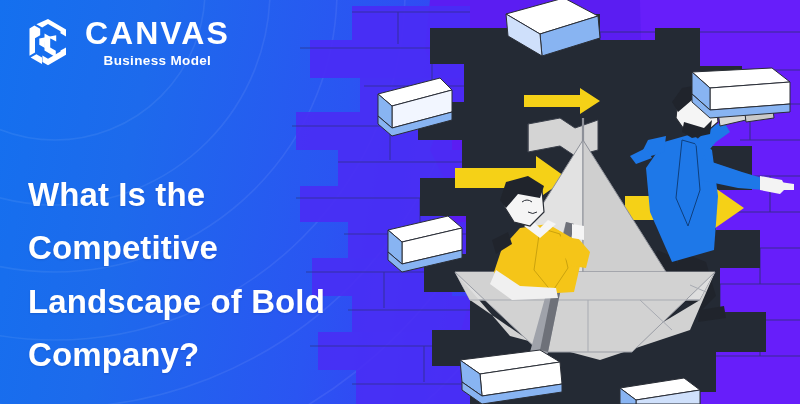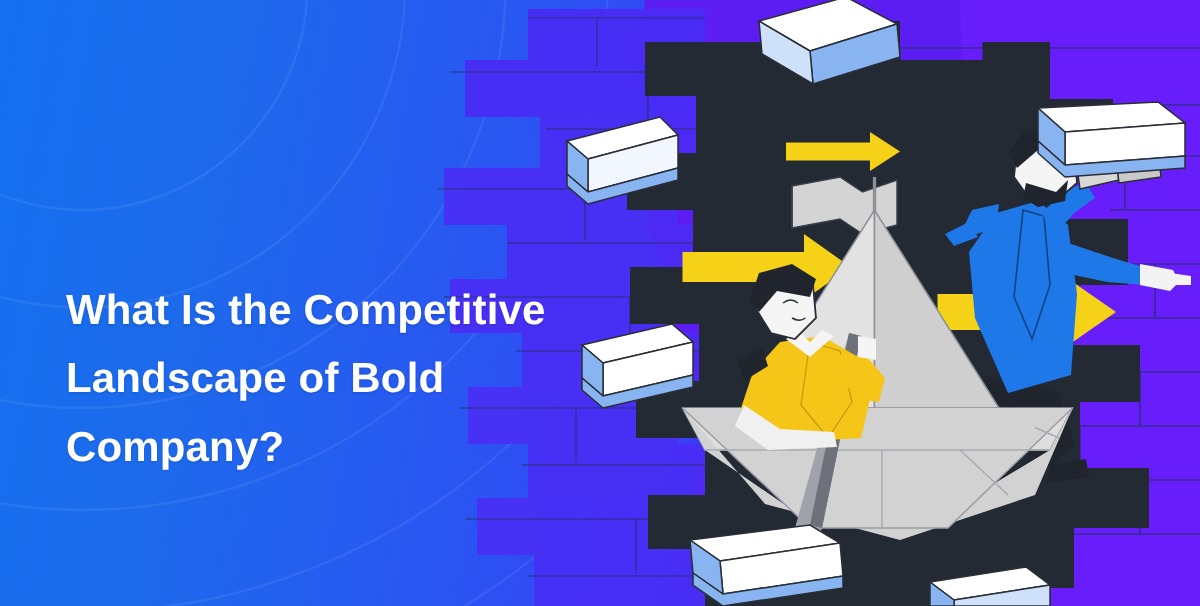--- a/index.html
+++ b/index.html
@@ -44,23 +44,23 @@
   }
   .logo-sub{
     color:#fff;font-size:13.5px;font-weight:600;
     letter-spacing:.35px;margin-top:5px;text-align:center;
   }
 
   
   .headline{
     position:absolute;left:28px;top:168px;
     width:330px;
-    margin:16px;
+    margin:0;
     color:#ffffff;
-    font-size:28px;
+    font-size:33px;
     font-weight:700;
     line-height:1.62;
     letter-spacing:.1px;
     z-index:40;
     text-shadow:0 1px 2px rgba(10,30,90,.18);
   }
 
   
   .illustration{
     position:absolute;left:0;top:0;
@@ -322,16 +322,34 @@
         <g>
           <path d="M620 388 L684 378 L700 390 L636 400 Z" fill="#ffffff" stroke="#2a2e36" stroke-width="1"></path>
           <path d="M636 400 L700 390 L700 404 L636 404 Z" fill="#cfe0fb" stroke="#2a2e36" stroke-width="1"></path>
           <path d="M620 388 L636 400 L636 404 L620 404 Z" fill="#88B4F2" stroke="#2a2e36" stroke-width="1"></path>
         </g>
 
       </g>
     </svg>
   </div>
 
+  <div class="logo">
+    <span class="logo-mark">
+      <svg viewBox="0 0 52 52" aria-hidden="true">
+        <g fill="#ffffff">
+          <path d="M26 3 L44 13.5 L44 20.5 L38.5 17.3 L38.5 15.2 L26 8 L20.2 11.4 L14.4 8.2 Z"></path>
+          <path d="M12.4 9.4 L18.2 12.7 L18.2 19.2 L13 22.2 L13 36.6 L7.5 39.8 L7.5 12.6 Z"></path>
+          <path d="M8.6 41.5 L14.4 38.2 L20 41.5 L20 48 L26 51.5 L8.6 41.5 Z"></path>
+          <path d="M44 31.5 L44 38.8 L26 49.2 L20.4 46 L20.4 39.6 L26 42.8 L38.5 35.6 L38.5 34.6 Z"></path>
+          <path d="M22.5 17.5 L28.2 20.8 L28.2 31.5 L33.8 34.8 L33.8 41.2 L22.5 34.6 Z"></path>
+          <path d="M34.2 19.2 L34.2 25.6 L28.6 22.4 L22.9 25.6 L22.9 32 L17.3 28.8 L17.3 22.4 Z"></path>
+        </g>
+      </svg>
+    </span>
+    <span class="logo-text">
+      <span class="logo-title">CANVAS</span>
+      <span class="logo-sub">Business Model</span>
+    </span>
+  </div>
 
   <h1 class="headline">What Is the Competitive Landscape of Bold Company?</h1>
 
 </div>
 
 </body></html>

